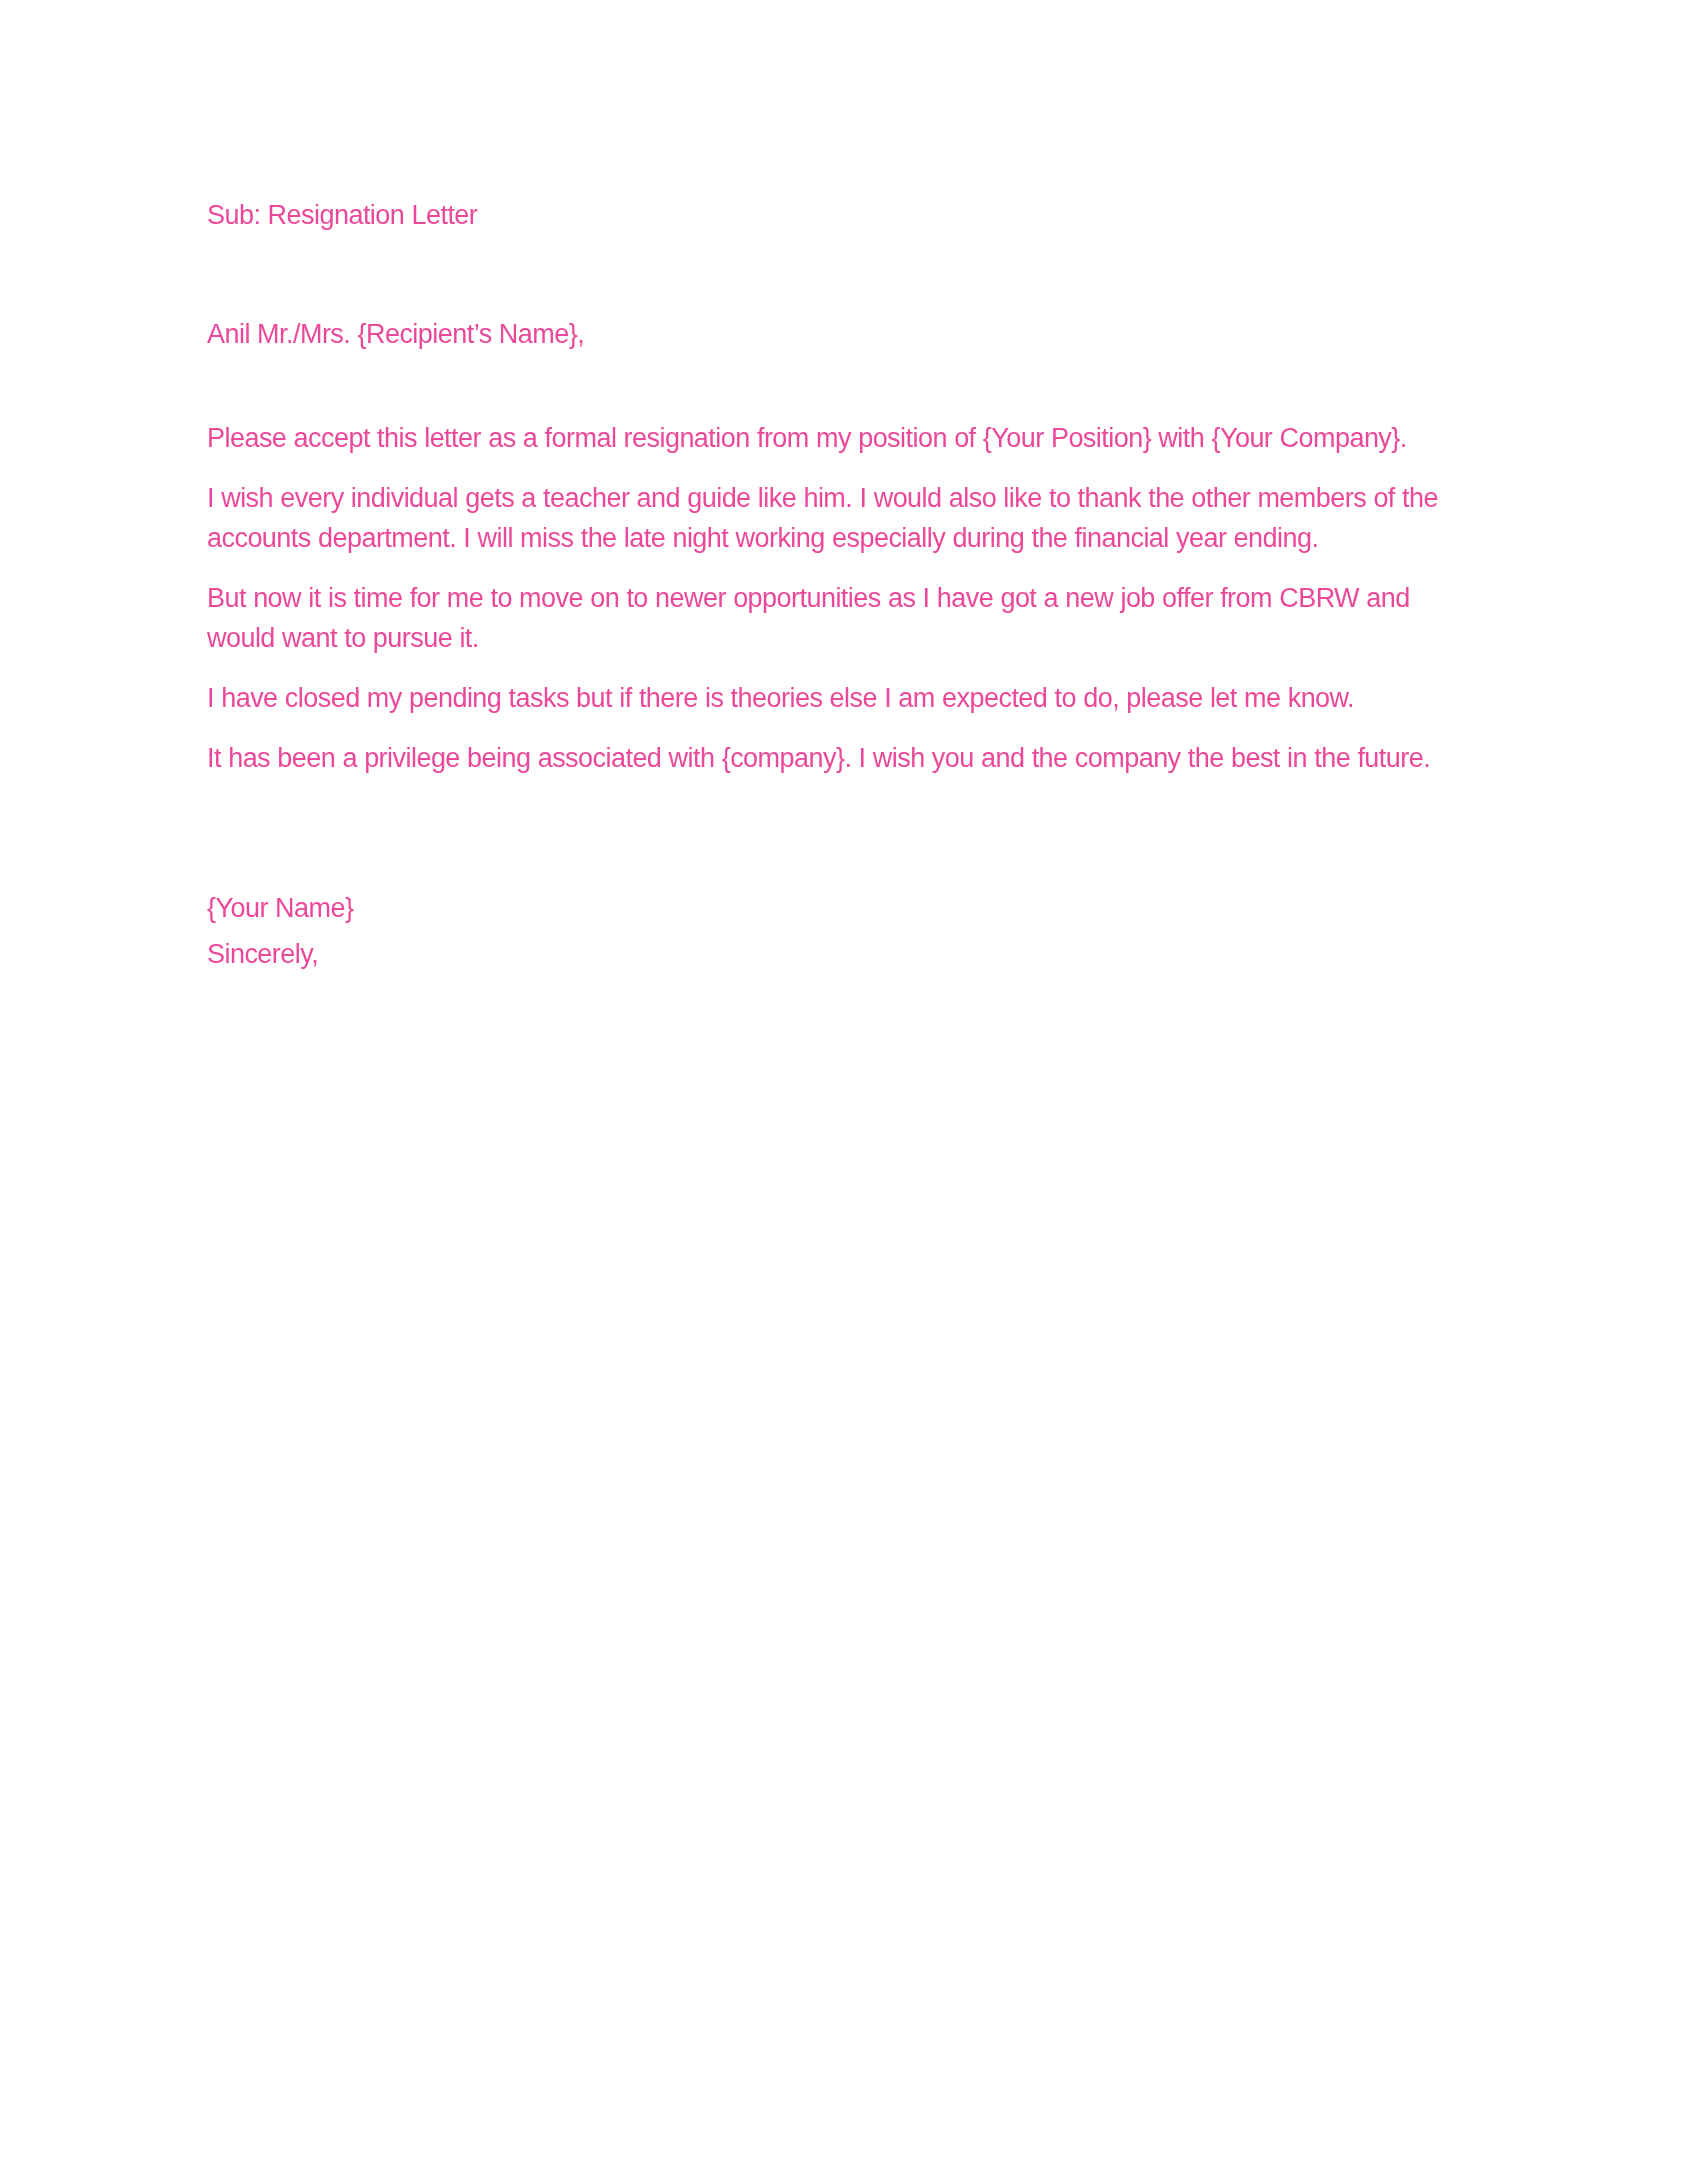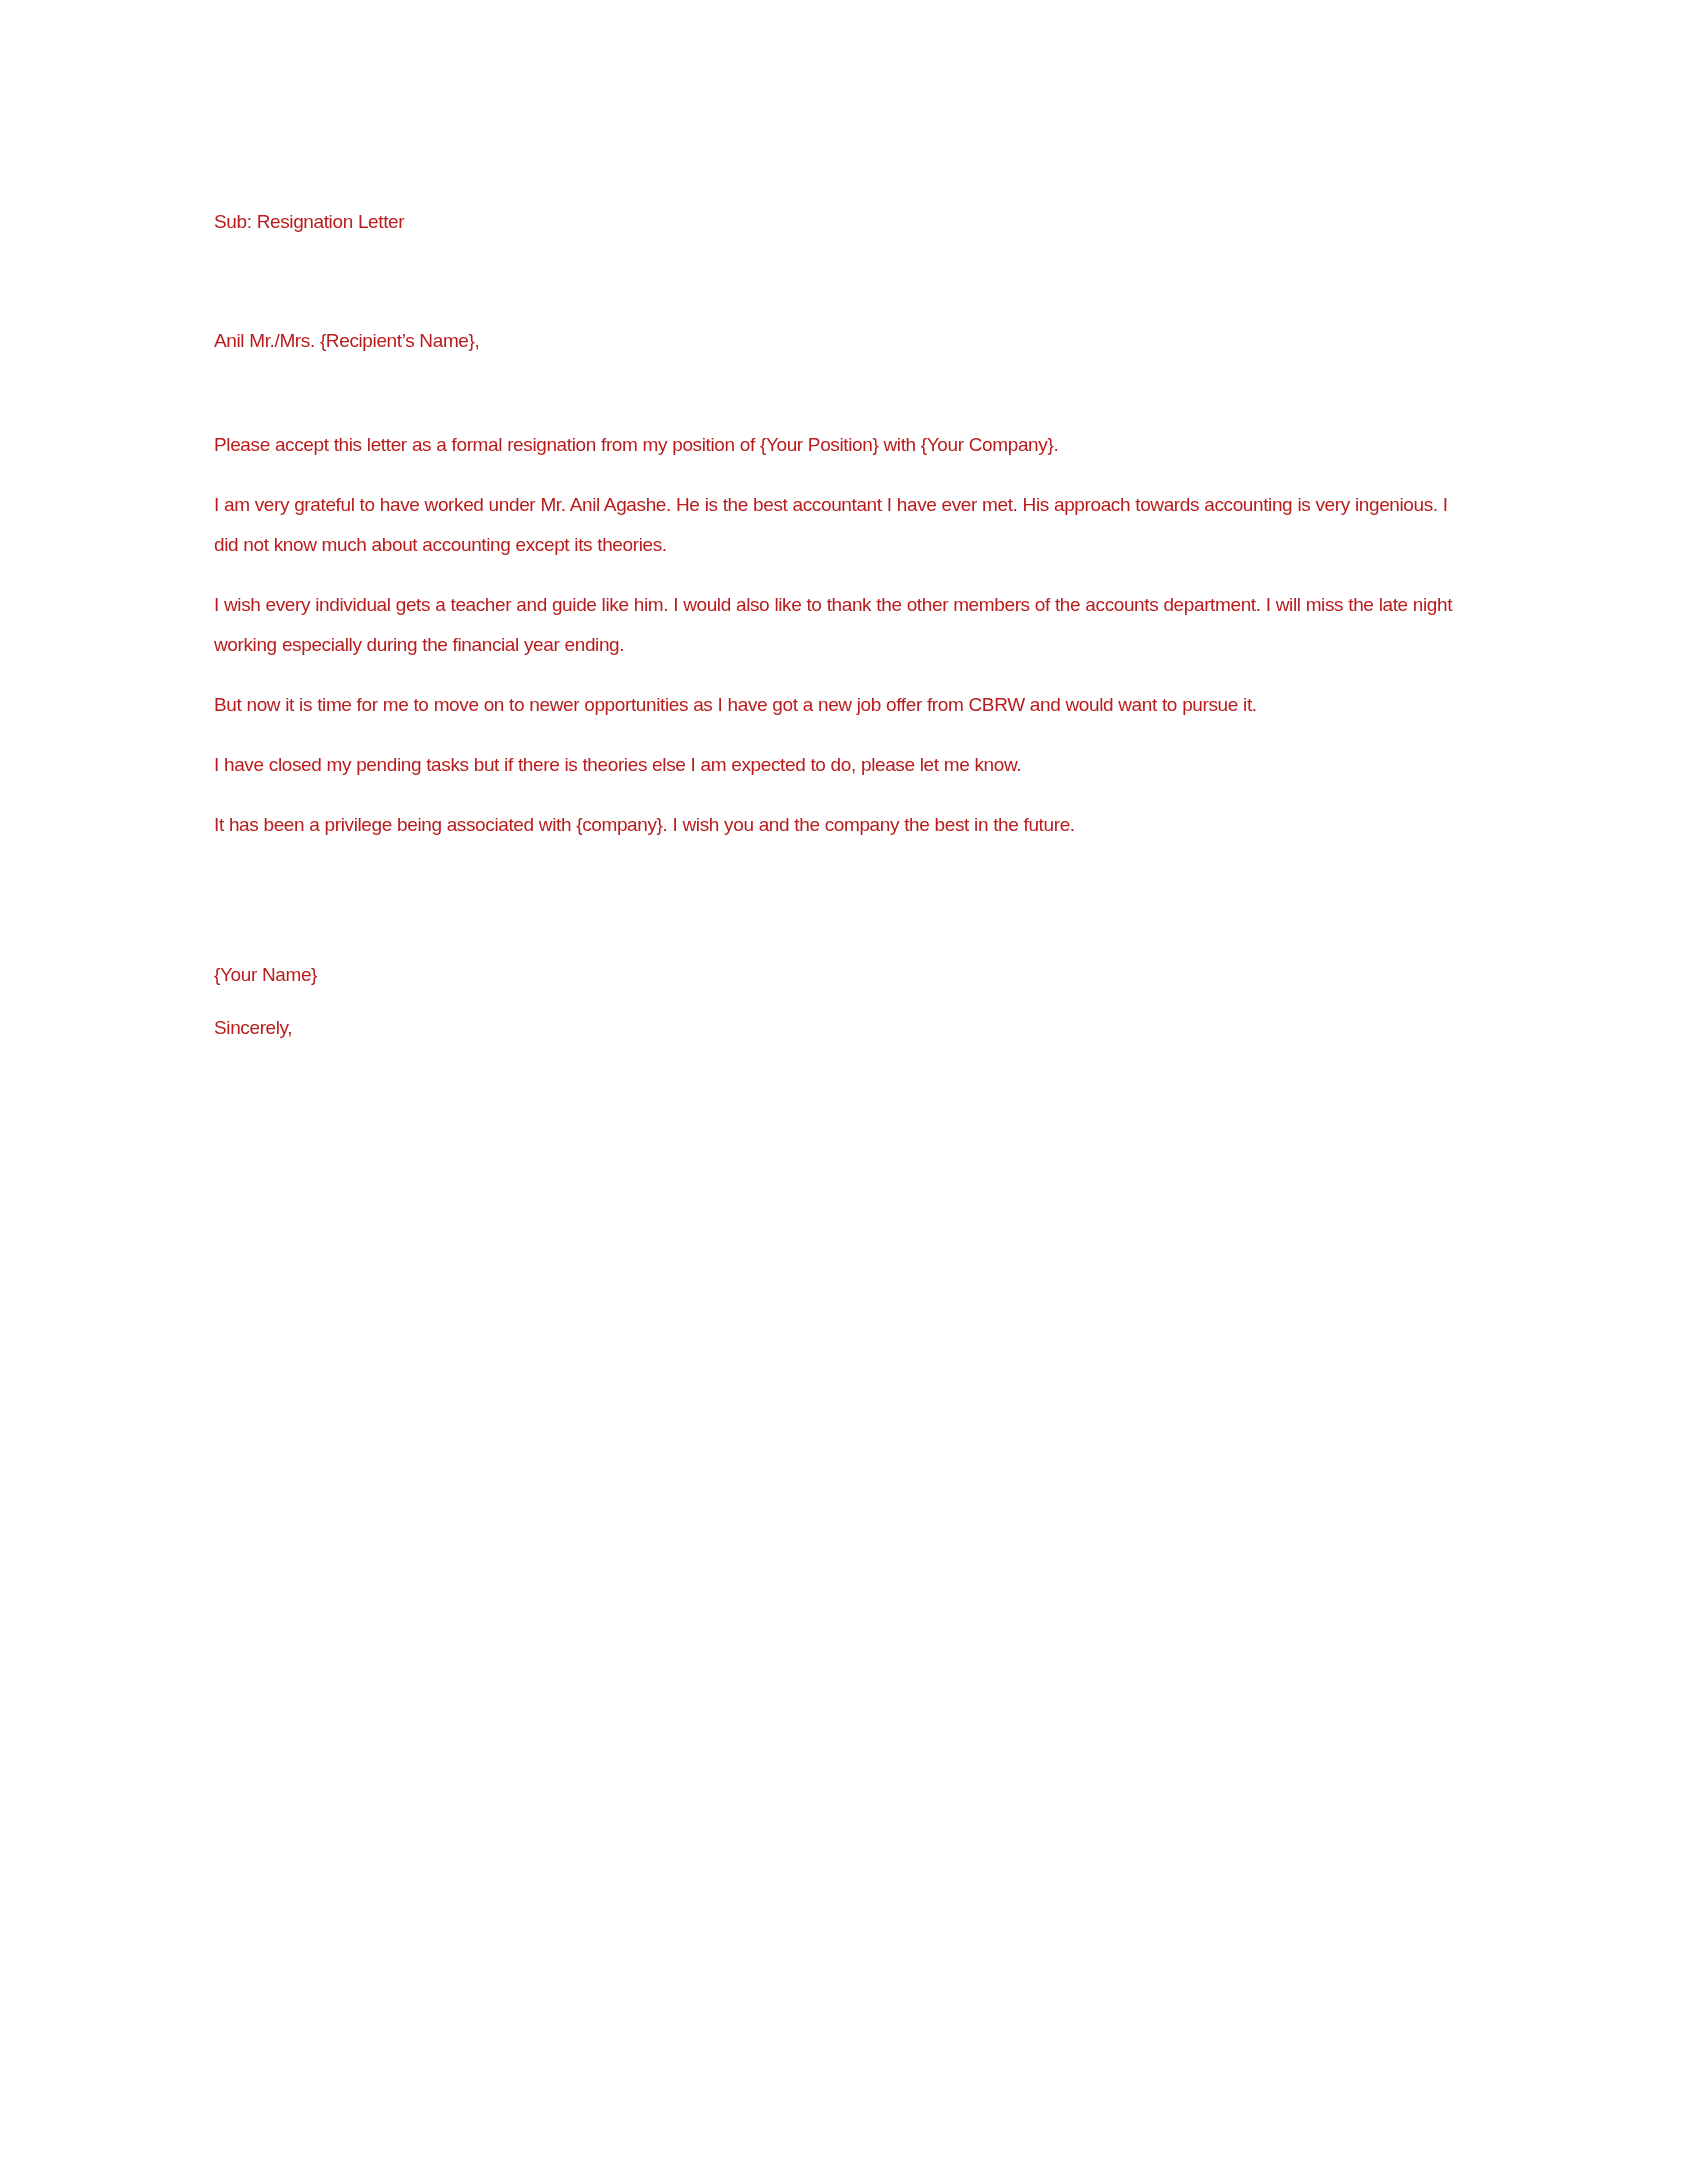--- a/index.html
+++ b/index.html
@@ -29,27 +29,27 @@
     top: 187px;
     width: 1292px;
   }
 
   
   .line,
   .para,
   .subject,
   .salutation,
   .sig-line {
-    font-size: 19px;
+    font-size: 27px;
     line-height: 40px;
     letter-spacing: -0.02em;
     word-spacing: 0.01em;
     text-align: left;
-    margin: 15px;
-    color: #b91c1c;
+    margin: 8px;
+    color: #ec4899;
     white-space: normal;
   }
 
   .subject {
     margin-bottom: 79px;   
   }
 
   .salutation {
     margin-bottom: 64px;   
   }
@@ -88,21 +88,20 @@
 <div id="page">
 
   <div id="letter">
 
     <p class="subject">Sub: Resignation Letter</p>
 
     <p class="salutation">Anil Mr./Mrs. {Recipient’s Name},</p>
 
     <p class="para">Please accept this letter as a formal resignation from my position of {Your Position} with {Your Company}.</p>
 
-    <p class="para">I am very grateful to have worked under Mr. Anil Agashe. He is the best accountant I have ever met. His approach towards accounting is very ingenious. I did not know much about accounting except its theories.</p>
 
 
     <p class="para">I wish every individual gets a teacher and guide like him. I would also like to thank the other members of the accounts department. I will miss the late night working especially during the financial year ending.</p>
 
     <p class="para">But now it is time for me to move on to newer opportunities as I have got a new job offer from CBRW and would want to pursue it.</p>
 
     <p class="para">I have closed my pending tasks but if there is theories else I am expected to do, please let me know.</p>
 
     <p class="para">It has been a privilege being associated with {company}. I wish you and the company the best in the future.</p>
 

